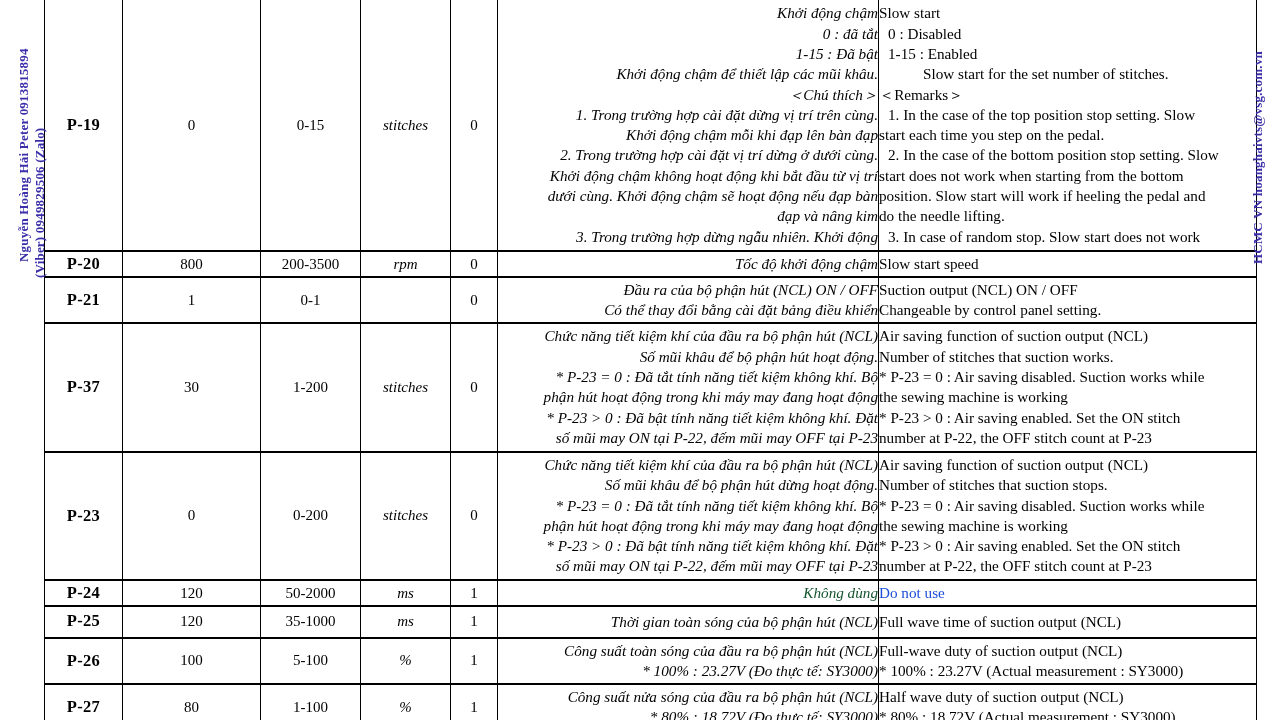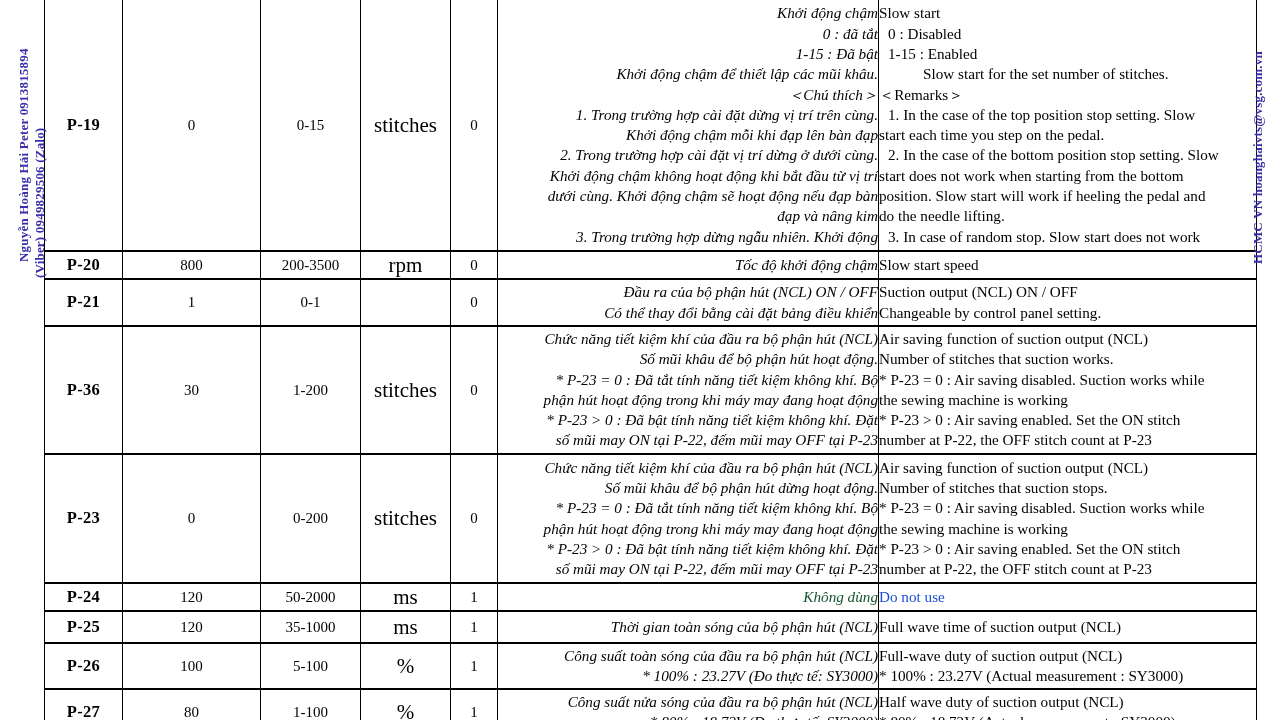--- a/index.html
+++ b/index.html
@@ -92,21 +92,22 @@
     font-size: 15px;
     line-height: 1.25;
     padding: 2px 2px;
   }
   .param-id {
     font-weight: bold;
     font-size: 16.5px;
     letter-spacing: .3px;
   }
   .unit-cell {
-    font-size: 21px;
+    font-style: italic;
+    font-size: 15px;
   }
   .desc-vn {
     text-align: right;
     font-style: italic;
     font-size: 15.2px;
     line-height: 1.335;
     padding: 1px 0 1px 5px;
     vertical-align: top;
   }
   .desc-en {
@@ -204,21 +205,21 @@
           <td class="desc-vn">
             <span class="ln">Đầu ra của bộ phận hút (NCL) ON / OFF</span>
             <span class="ln">Có thể thay đổi bằng cài đặt bảng điều khiển</span>
           </td>
           <td class="desc-en">
             <span class="ln">Suction output (NCL) ON / OFF</span>
             <span class="ln">Changeable by control panel setting.</span>
           </td>
         </tr>
         <tr class=" row-tall" style="height: 128.6px;">
-          <td class="cell-center param-id">P-36</td>
+          <td class="cell-center param-id">P-37</td>
           <td class="cell-center">30</td>
           <td class="cell-center">1-200</td>
           <td class="cell-center unit-cell">stitches</td>
           <td class="cell-center">0</td>
           <td class="desc-vn">
             <span class="ln">Chức năng tiết kiệm khí của đầu ra bộ phận hút (NCL)</span>
             <span class="ln">Số mũi khâu để bộ phận hút hoạt động.</span>
             <span class="ln">* P-23 = 0 : Đã tắt tính năng tiết kiệm không khí. Bộ</span>
             <span class="ln">phận hút hoạt động trong khi máy may đang hoạt động</span>
             <span class="ln">* P-23 &gt; 0 : Đã bật tính năng tiết kiệm không khí. Đặt</span>

